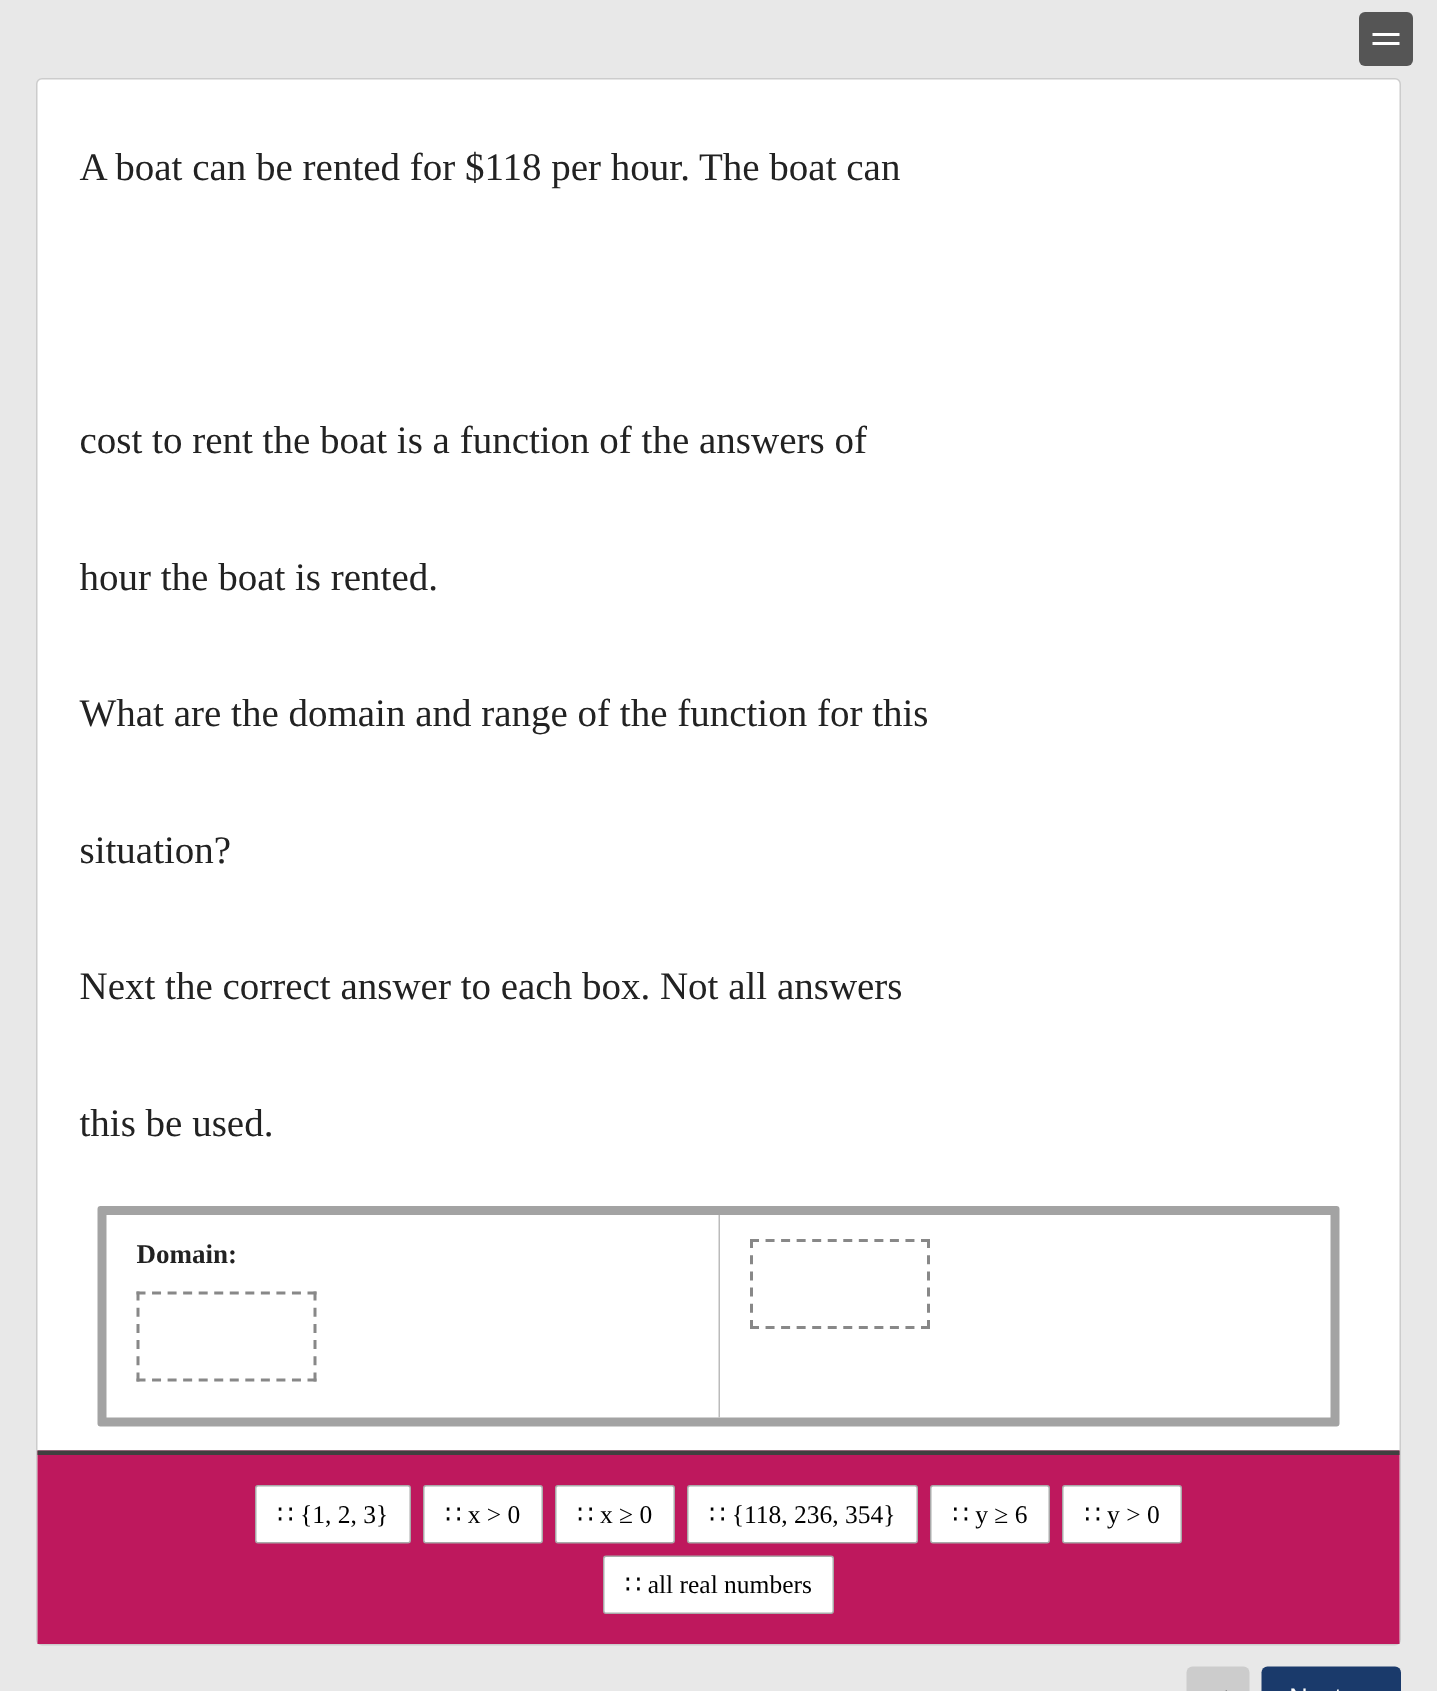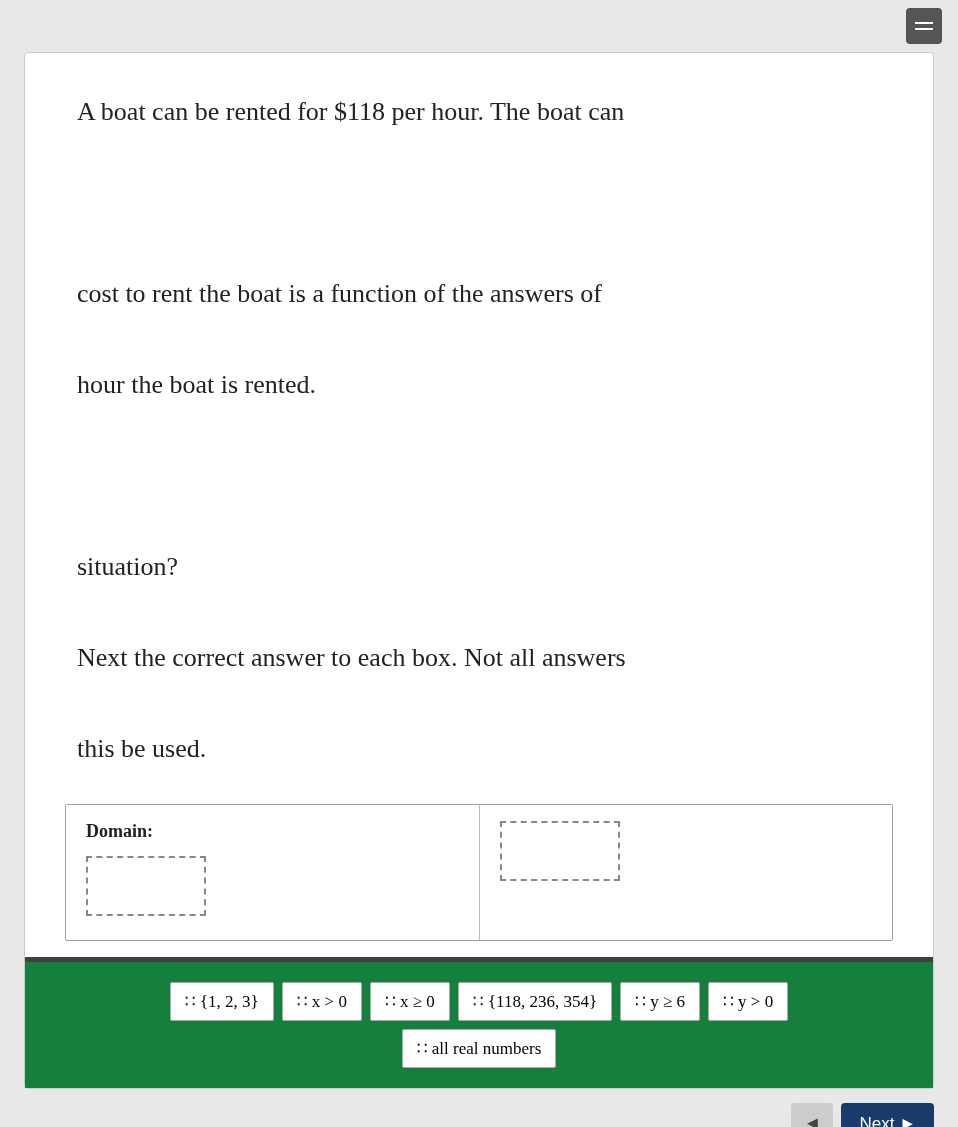--- a/index.html
+++ b/index.html
@@ -49,31 +49,31 @@
 
     .main-container {
       width: 910px;
       background: white;
       border: 1px solid #ccc;
       border-radius: 4px;
       margin: 0 auto;
     }
 
     .question-section {
-      padding: 36px 40px 32px 52px;
+      padding: 36px 40px 32px 28px;
     }
 
     .question-text {
       font-size: 26px;
       line-height: 1.75;
       color: #222;
     }
 
     .answer-box-section {
-      border: 1px solid #a3a3a3;
+      border: 6px solid #a3a3a3;
       margin: 0 40px 0 40px;
       border-radius: 2px;
     }
 
     .answer-boxes-row {
       display: flex;
       flex-direction: row;
     }
 
     .answer-box-col {
@@ -94,22 +94,22 @@
     }
 
     .drop-zone {
       width: 120px;
       height: 60px;
       border: 2px dashed #888;
       background: white;
     }
 
     .answer-choices-section {
-      background: #15803d;
-      border-top: 5px solid #404040;
+      background: #be185d;
+      border-top: 3px solid #404040;
       padding: 20px 24px;
       margin-top: 16px;
     }
 
     .choices-row {
       display: flex;
       flex-wrap: wrap;
       gap: 8px;
       justify-content: center;
     }
@@ -182,21 +182,21 @@
   </button>
 </div>
 
 <div class="main-container">
   <div class="question-section">
     <p class="question-text">
       <span>A boat can be rented for $118 per hour. The boat can</span><br><br>
       <br><br>
       <span>cost to rent the boat is a function of the answers of</span><br><br>
       <span>hour the boat is rented.</span><br><br>
-      <br><br>
+      <span>What are the domain and range of the function for this</span><br><br>
       <span>situation?</span><br><br>
       <span>Next the correct answer to each box. Not all answers</span><br><br>
       <span>this be used.</span>
     </p>
   </div>
 
   <div class="answer-box-section">
     <div class="answer-boxes-row">
       <div class="answer-box-col">
         <div class="box-label">Domain:</div>

